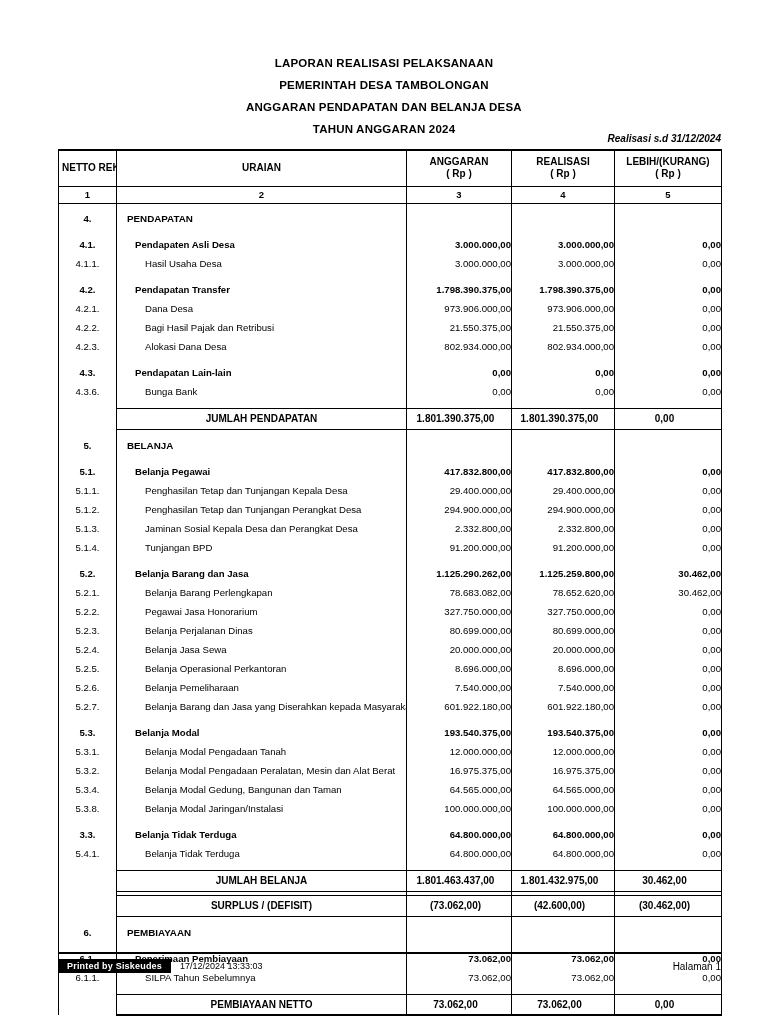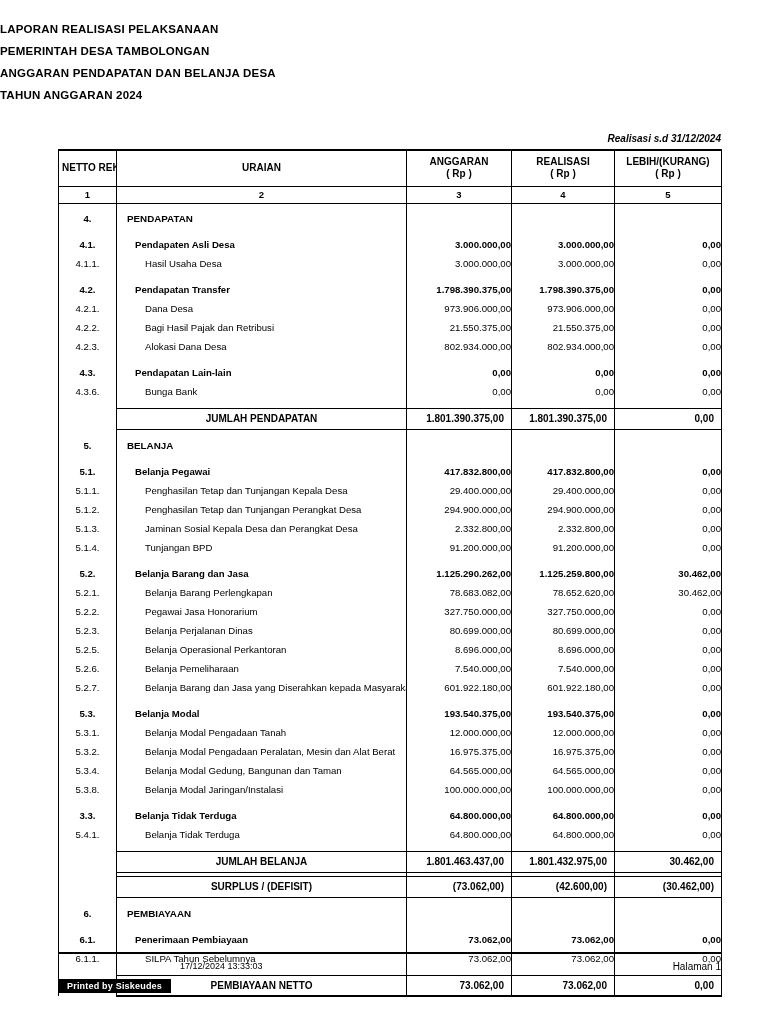--- a/index.html
+++ b/index.html
@@ -13,22 +13,22 @@
   }
   .page {
     position: relative;
     width: 768px; height: 1024px;
     background: #fff;
     overflow: hidden;
   }
 
   
   .titles {
-    padding-top: 24px;
-    text-align: left;
+    padding-top: 58px;
+    text-align: center;
   }
   .titles div {
     font-size: 11.5px;
     font-weight: bold;
     letter-spacing: 0.2px;
     line-height: 1.0;
     margin-bottom: 10.5px;
   }
 
   
@@ -118,21 +118,21 @@
 
   
   tr.total td {
     height: 21px;
     font-size: 10px;
     font-weight: bold;
     border-top: 1.6px solid #000;
     border-bottom: 1.6px solid #000;
   }
   tr.total td.urai { text-align: center; padding-left: 0; }
-  tr.total td.num  { text-align: right; padding-right: 7px; }
+  tr.total td.num  { text-align: center; padding-right: 7px; }
   tr.total td.kode { border-top: none; border-bottom: none; }
 
   
   tr.dbl-gap td {
     height: 4px;
     border-bottom: 1.6px solid #000;
   }
   tr.dbl-gap td.kode { border-bottom: none; }
 
   tr.closing td { border-bottom: 2.2px solid #000; }
@@ -152,21 +152,20 @@
   }
   .printed-badge {
     position: absolute;
     left: 0; top: 0;
     background: #000;
     color: #fff;
     font-size: 9px;
     font-weight: bold;
     padding: 2px 9px 2px 9px;
     letter-spacing: 0.2px;
-    margin-top: 20px;
   }
   .print-time {
     position: absolute;
     left: 122px; top: 2px;
     font-size: 9px;
   }
   .page-num {
     position: absolute;
     right: 0; top: 2px;
     font-size: 10px;
@@ -400,20 +399,27 @@
             <td class="vl-r num">0,00</td>
           </tr>
           <tr class="data lvl3">
             <td class="vl-l vl-r kode">5.2.3.</td>
             <td class="vl-r urai">Belanja Perjalanan Dinas</td>
             <td class="vl-r num">80.699.000,00</td>
             <td class="vl-r num">80.699.000,00</td>
             <td class="vl-r num">0,00</td>
           </tr>
           <tr class="data lvl3">
+            <td class="vl-l vl-r kode">5.2.4.</td>
+            <td class="vl-r urai">Belanja Jasa Sewa</td>
+            <td class="vl-r num">20.000.000,00</td>
+            <td class="vl-r num">20.000.000,00</td>
+            <td class="vl-r num">0,00</td>
+          </tr>
+          <tr class="data lvl3">
             <td class="vl-l vl-r kode">5.2.5.</td>
             <td class="vl-r urai">Belanja Operasional Perkantoran</td>
             <td class="vl-r num">8.696.000,00</td>
             <td class="vl-r num">8.696.000,00</td>
             <td class="vl-r num">0,00</td>
           </tr>
           <tr class="data lvl3">
             <td class="vl-l vl-r kode">5.2.6.</td>
             <td class="vl-r urai">Belanja Pemeliharaan</td>
             <td class="vl-r num">7.540.000,00</td>

